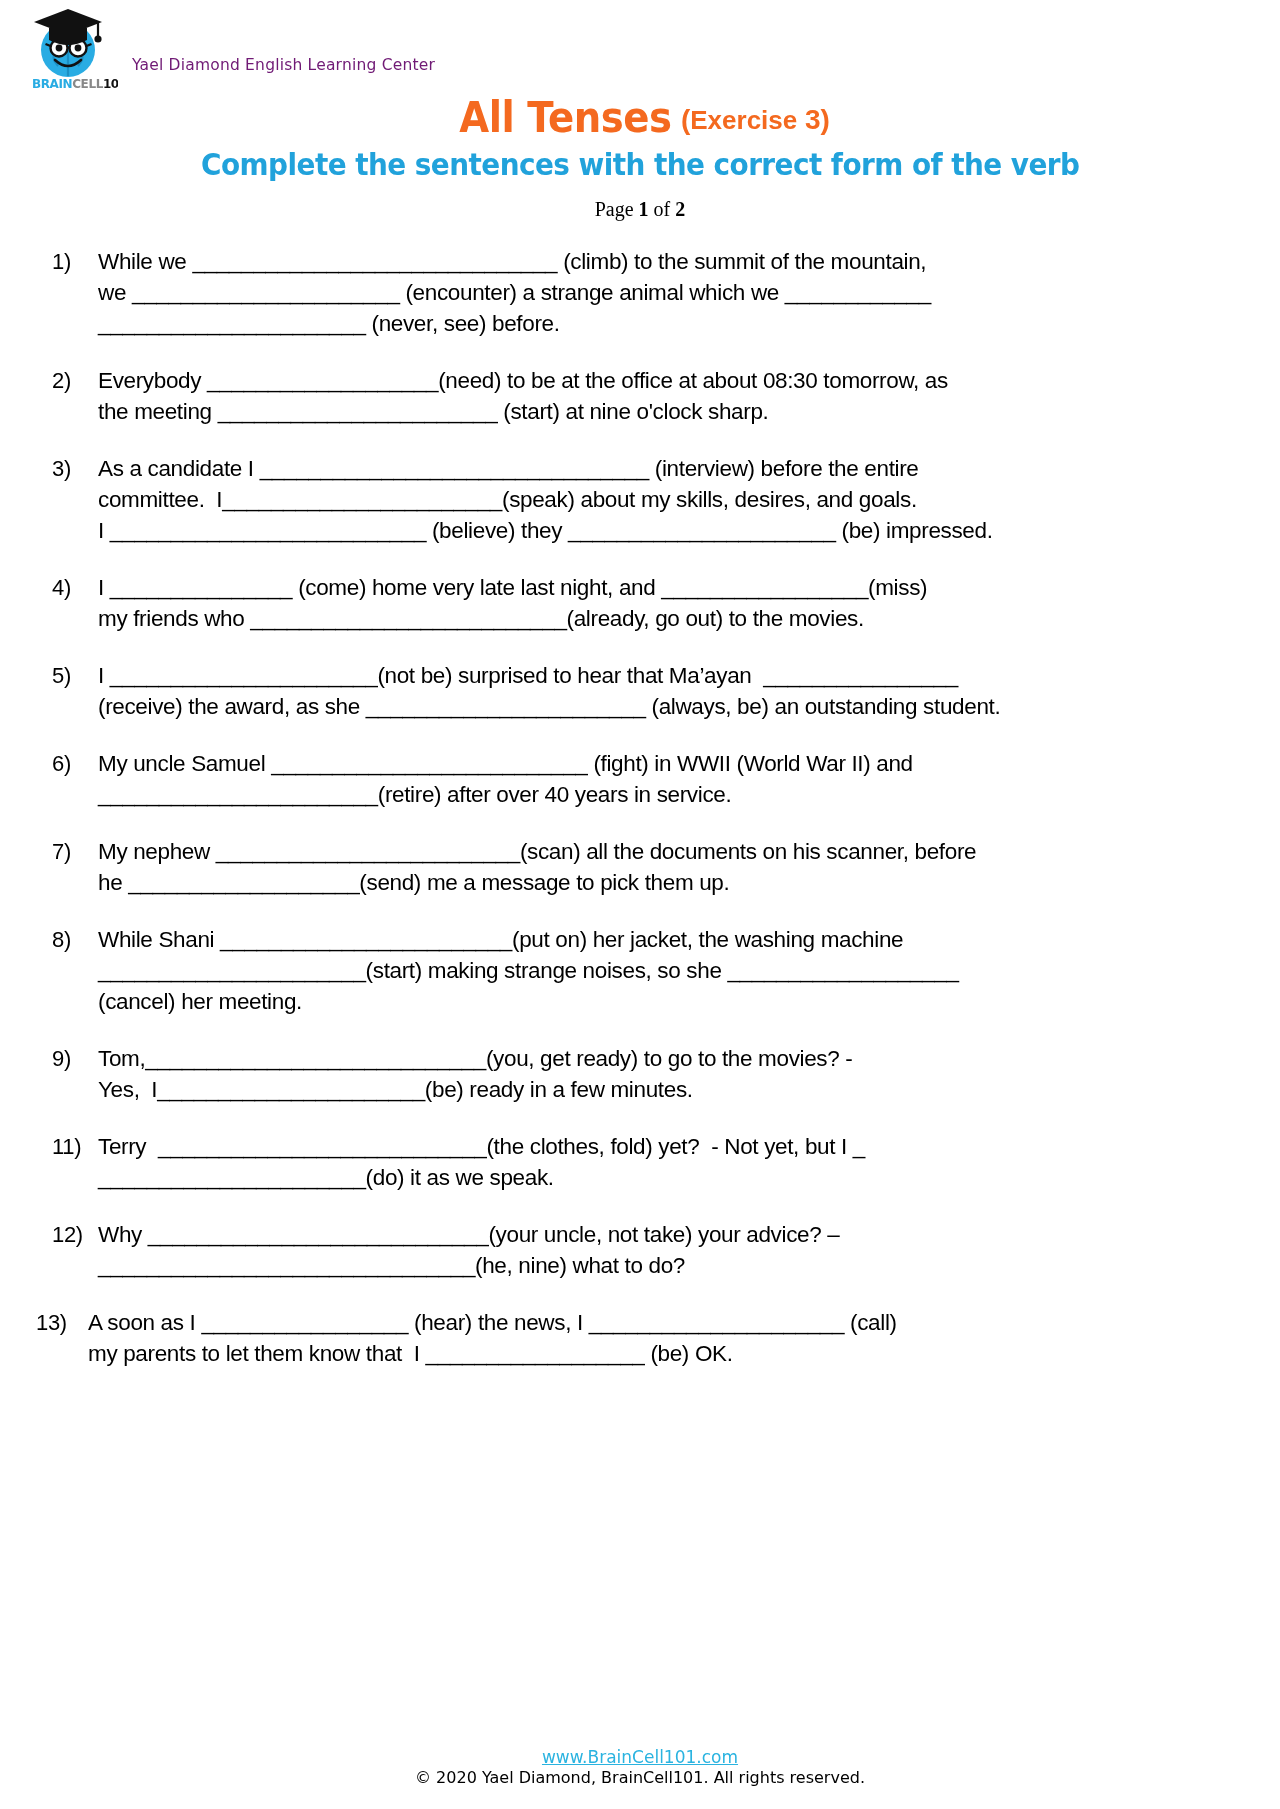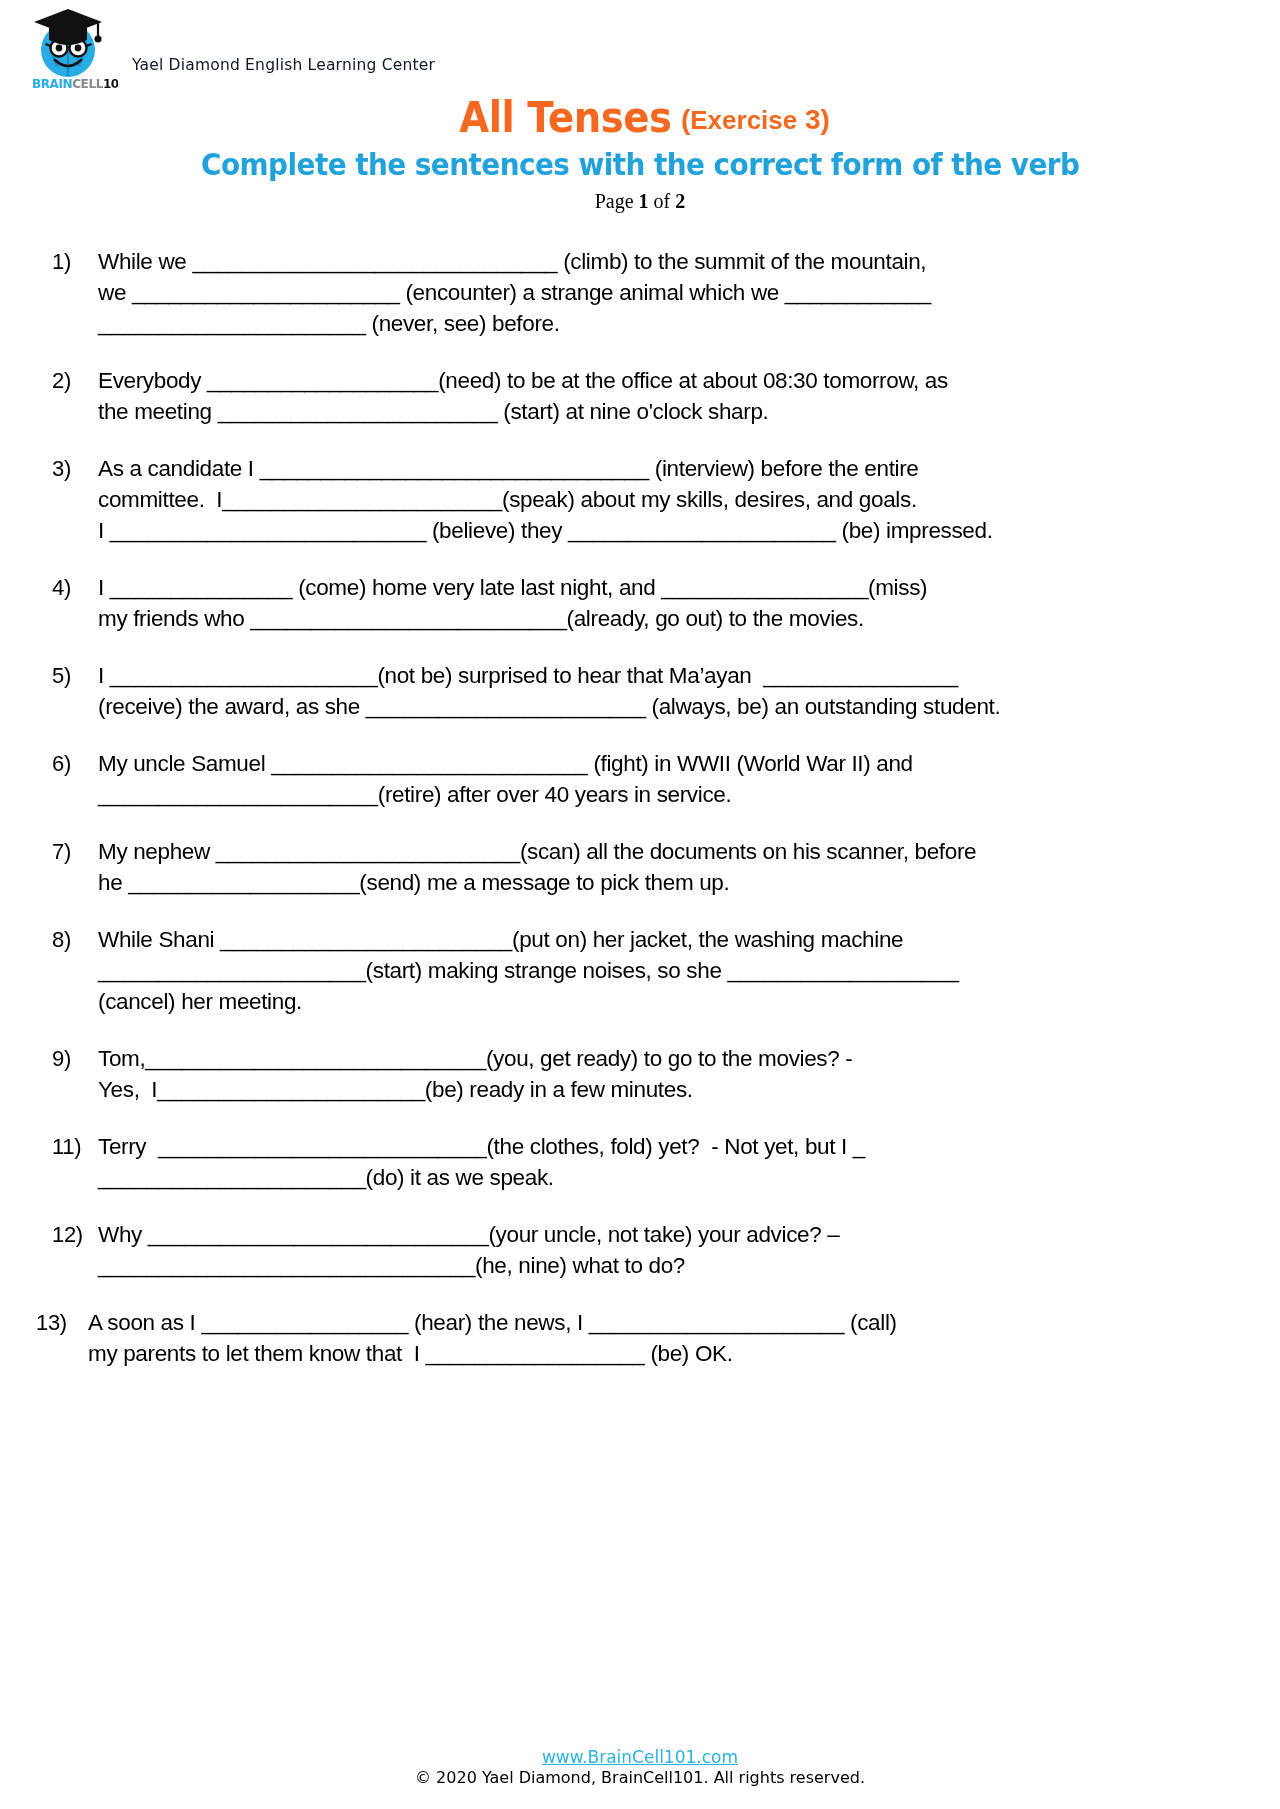--- a/index.html
+++ b/index.html
@@ -27,21 +27,21 @@
   }
   .logo-wrap {
     width: 96px;
     height: 88px;
     position: relative;
   }
   .brand-name {
     font-family: "DejaVu Sans", sans-serif;
     font-size: 15.5px;
     letter-spacing: 0.2px;
-    color: #0f172a;
+    color: #701a75;
     padding-bottom: 18px;
     white-space: nowrap;
   }
 
   
   .title-block {
     position: absolute;
     top: 96px;
     left: 0;
     width: 1280px;
@@ -70,21 +70,21 @@
     margin-top: 7px;
     font-family: "DejaVu Sans", sans-serif;
     font-weight: bold;
     font-size: 30px;
     color: #21a2db;
     letter-spacing: -0.6px;
     transform: scaleX(0.93);
     display: inline-block;
   }
   .pageline {
-    margin-top: 8px;
+    margin-top: 16px;
     font-family: "Liberation Serif", serif;
     font-size: 20px;
     color: #000;
   }
   .pageline b { font-weight: bold; }
 
   
   .questions {
     position: absolute;
     top: 246px;

